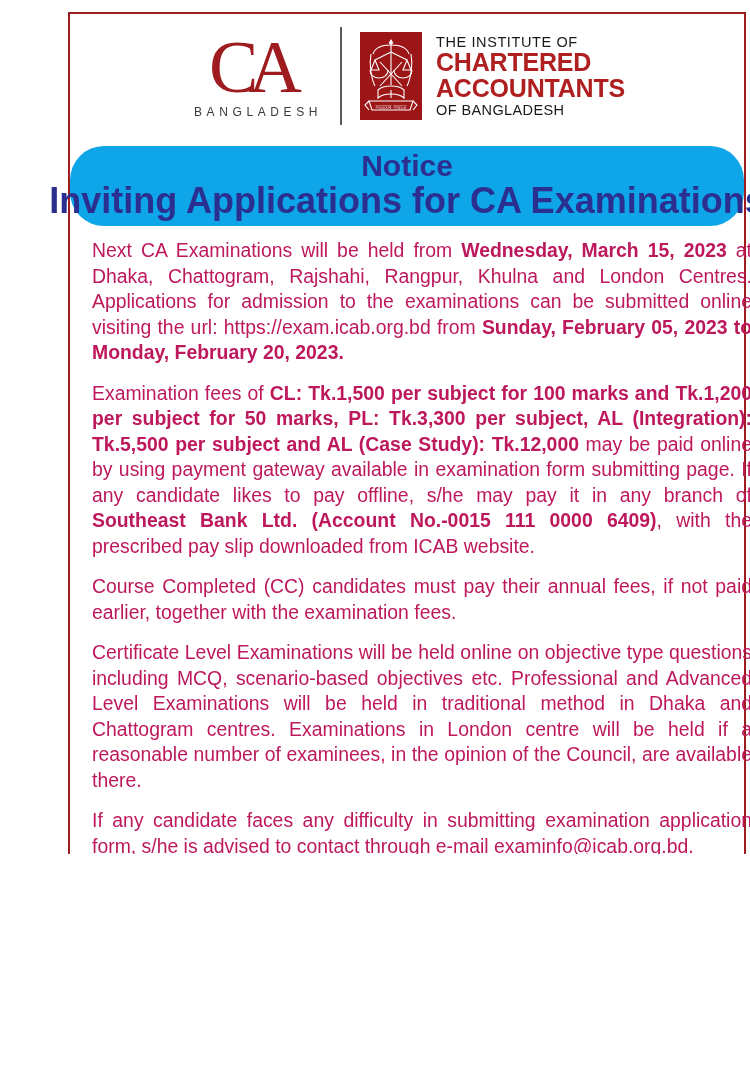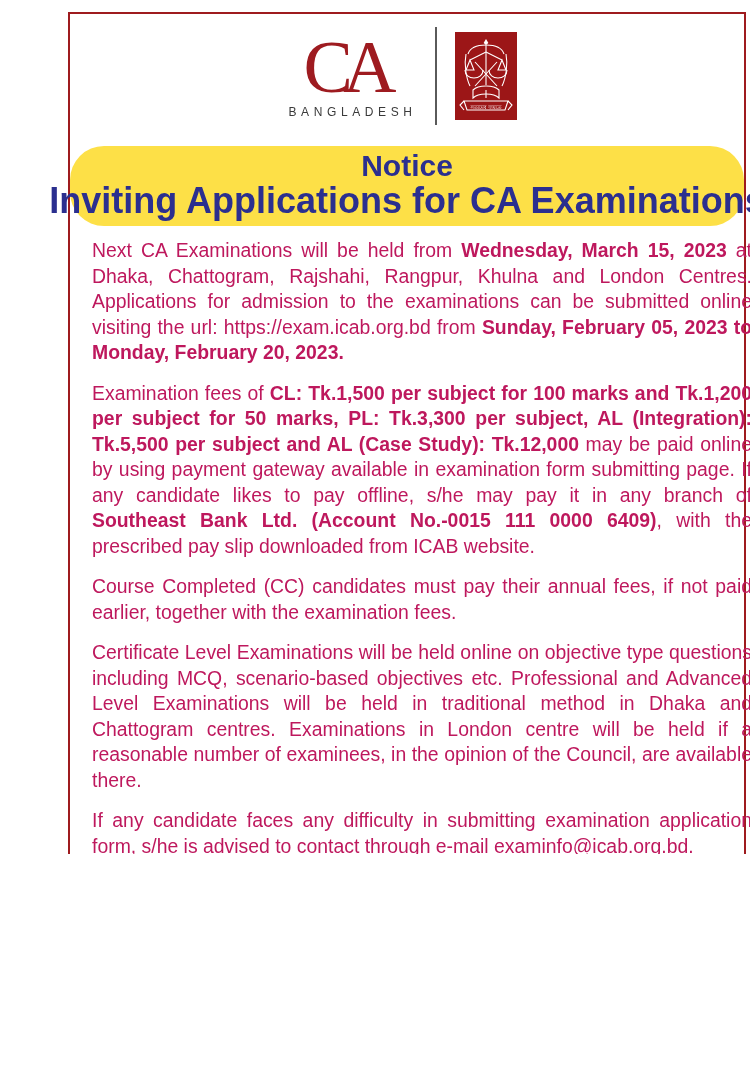--- a/index.html
+++ b/index.html
@@ -163,21 +163,21 @@
     margin-top: 2px;
   }
 
   
   .banner {
     position: absolute;
     left: 38px;
     top: 146px;
     width: 674px;
     height: 80px;
-    background: #fde047;
+    background: #0ea5e9;
     border-radius: 34px;
     z-index: 5;
     display: flex;
     flex-direction: column;
     align-items: center;
     justify-content: center;
   }
   .banner-line1 {
     color: #2b2f8f;
     font-size: 30px;
@@ -271,20 +271,26 @@
           <path d="M20 30 l22 24 M42 30 l-22 24"></path>
           <path d="M31 54 c-7 0 -11 2 -13 4 v8 c2 -2 6 -4 13 -4 c7 0 11 2 13 4 v-8 c-2 -2 -6 -4 -13 -4 z"></path>
           <path d="M31 58 v8"></path>
           <path d="M9 69 l44 0 l-3 9 l-38 0 z"></path>
           <path d="M9 69 l-4 4 l4 5 M53 69 l4 4 l-4 5"></path>
         </g>
         <text x="31" y="76.5" fill="#ffffff" font-size="5" font-family="DejaVu Sans, sans-serif" text-anchor="middle">সত্যমেব জয়তে</text>
       </svg>
     </div>
 
+    <div class="logo-words">
+      <div class="lw-1">THE INSTITUTE OF</div>
+      <div class="lw-2">CHARTERED</div>
+      <div class="lw-3">ACCOUNTANTS</div>
+      <div class="lw-4">OF BANGLADESH</div>
+    </div>
   </div>
 
   <div class="banner">
     <div class="banner-line1">Notice</div>
     <div class="banner-line2">Inviting Applications for CA Examinations</div>
   </div>
 
   <div class="content">
     <p class="para"><span>Next CA Examinations will be held from </span><b>Wednesday, March 15, 2023</b><span> at Dhaka, Chattogram, Rajshahi, Rangpur, Khulna and London Centres. Applications for admission to the examinations can be submitted online visiting the url: https://exam.icab.org.bd from </span><b>Sunday, February 05, 2023 to Monday, February 20, 2023.</b></p>
     <p class="para"><span>Examination fees of </span><b>CL: Tk.1,500 per subject for 100 marks and Tk.1,200 per subject for 50 marks, PL: Tk.3,300 per subject, AL (Integration): Tk.5,500 per subject and AL (Case Study): Tk.12,000</b><span> may be paid online by using payment gateway available in examination form submitting page. If any candidate likes to pay offline, s/he may pay it in any branch of </span><b>Southeast Bank Ltd. (Account No.-0015 111 0000 6409)</b><span>, with the prescribed pay slip downloaded from ICAB website.</span></p>

